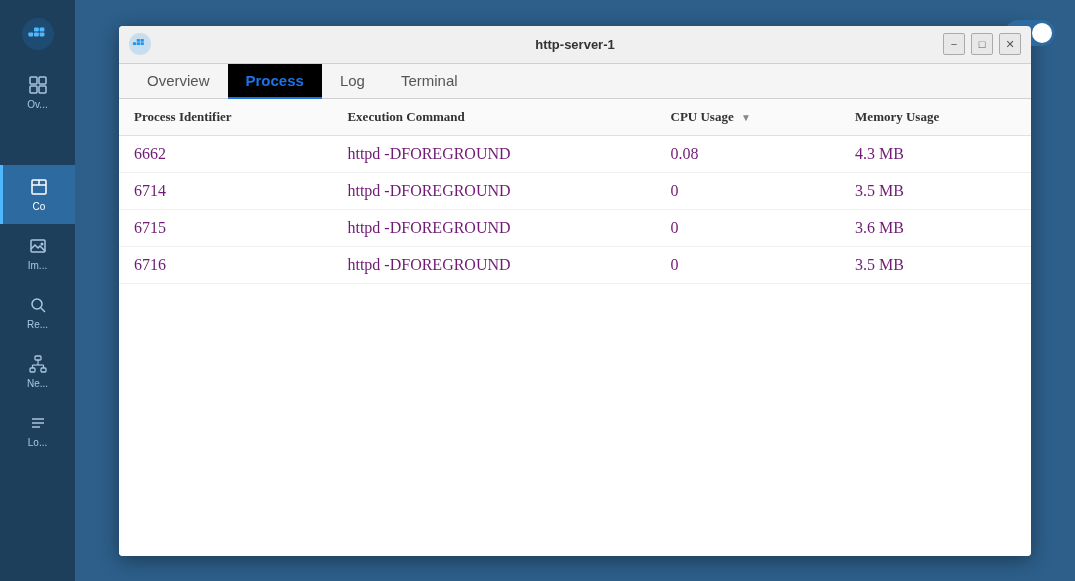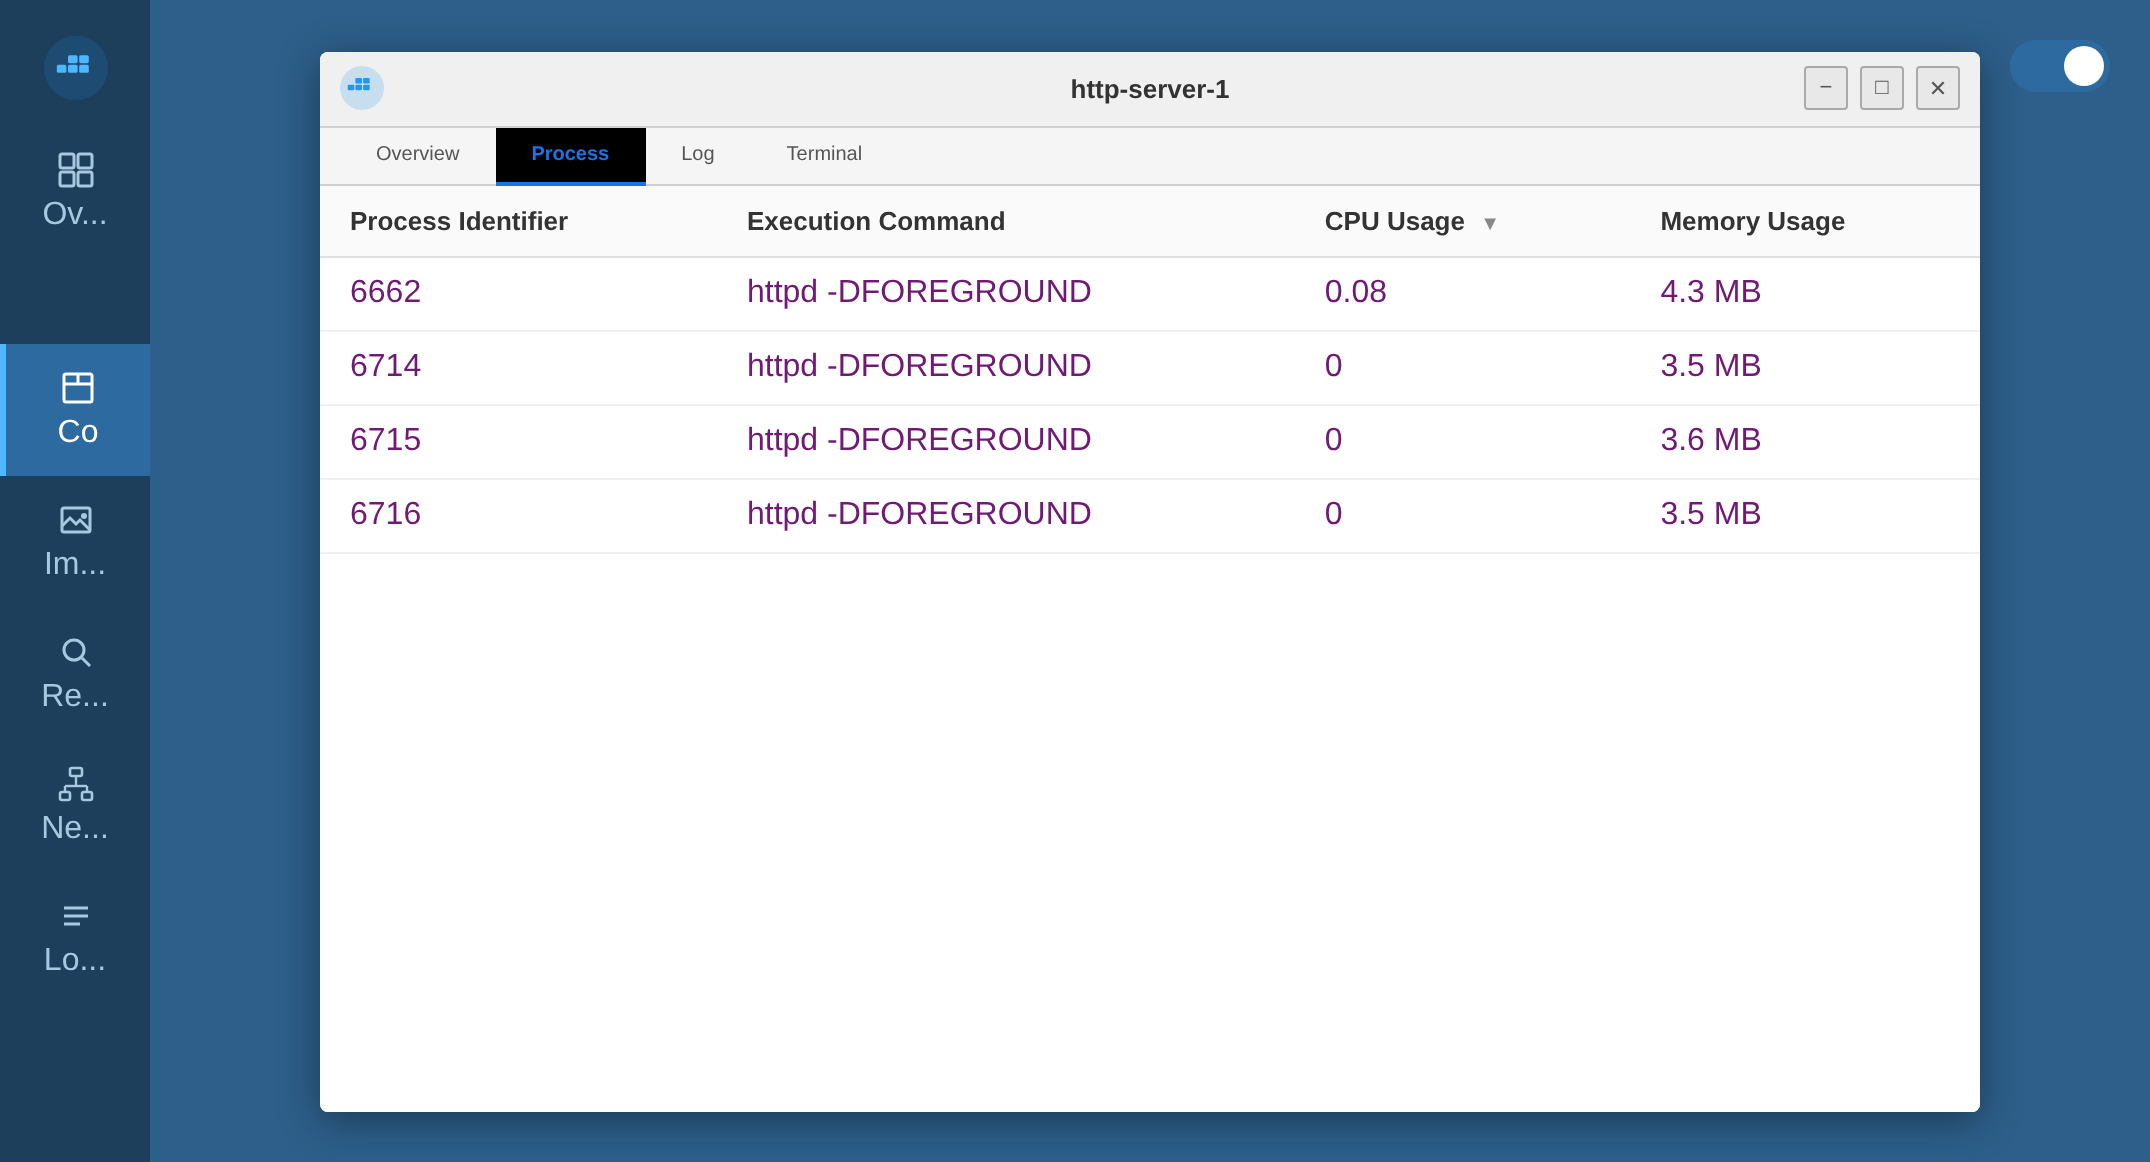--- a/index.html
+++ b/index.html
@@ -39,21 +39,21 @@
       margin-top: 43px;
     }
     .sidebar-icon {
       width: 20px;
       height: 20px;
       display: flex;
       align-items: center;
       justify-content: center;
     }
     .sidebar-label {
-      font-size: 16px;
+      font-size: 10px;
       text-align: center;
     }
 
     
     .docker-logo {
       display: flex;
       align-items: center;
       justify-content: center;
       padding: 8px;
       margin-bottom: 5px;
@@ -66,21 +66,21 @@
       align-items: center;
       justify-content: center;
       padding: 20px;
     }
 
     
     .dialog {
       background: #fff;
       border-radius: 4px;
       box-shadow: 0 4px 20px rgba(0,0,0,0.4);
-      width: 830px;
+      width: 912px;
       height: 530px;
       display: flex;
       flex-direction: column;
       overflow: hidden;
     }
 
     
     .title-bar {
       background: #f0f0f0;
       border-bottom: 1px solid #d0d0d0;
@@ -126,21 +126,21 @@
     .tabs {
       display: flex;
       background: #f5f5f5;
       border-bottom: 1px solid #d0d0d0;
       padding: 0 10px;
     }
     .tab {
       padding: 8px 18px;
       cursor: pointer;
       color: #555;
-      font-size: 10px;
+      font-size: 15px;
       border-bottom: 2px solid transparent;
       margin-bottom: -1px;
     }
     .tab.active {
       color: #1a73e8;
       border-bottom: 2px solid #1a73e8;
       font-weight: 600;
       background: #000000;
     }
 
@@ -148,20 +148,21 @@
     .content {
       flex: 1;
       overflow: auto;
       background: #fff;
     }
 
     
     .process-table {
       width: 100%;
       border-collapse: collapse;
+      font-family: Liberation Serif, serif;
     }
     .process-table th {
       text-align: left;
       padding: 10px 15px;
       background: #fafafa;
       border-bottom: 1px solid #e0e0e0;
       color: #333;
       font-weight: 600;
       font-size: 13px;
     }

